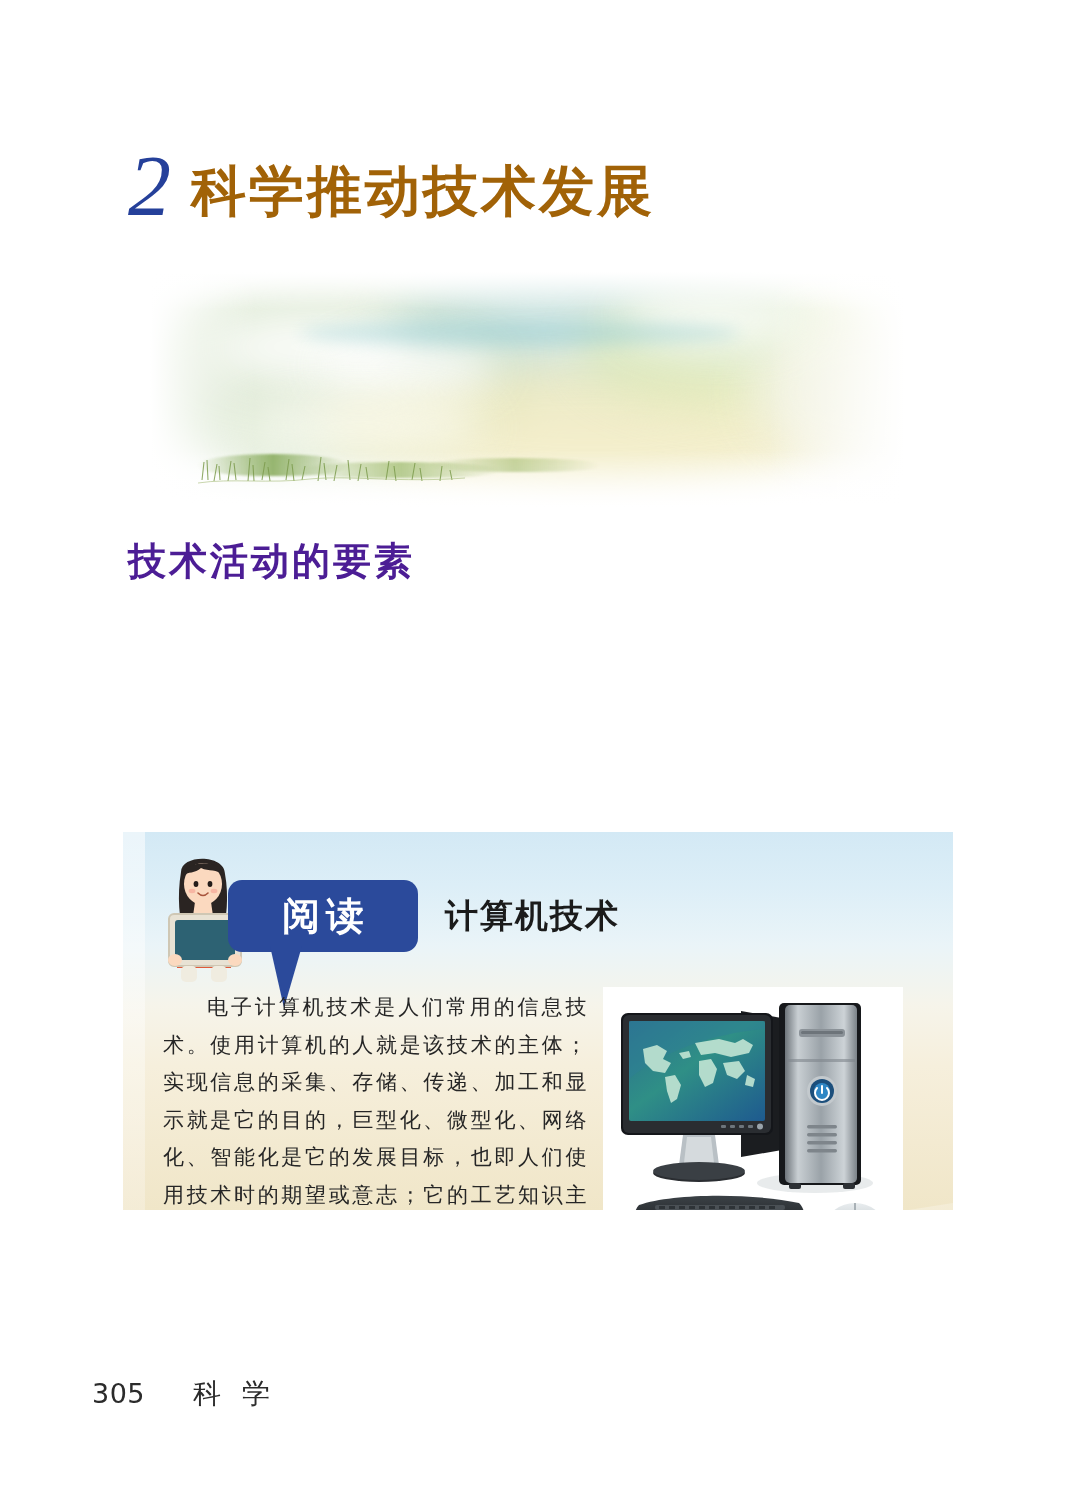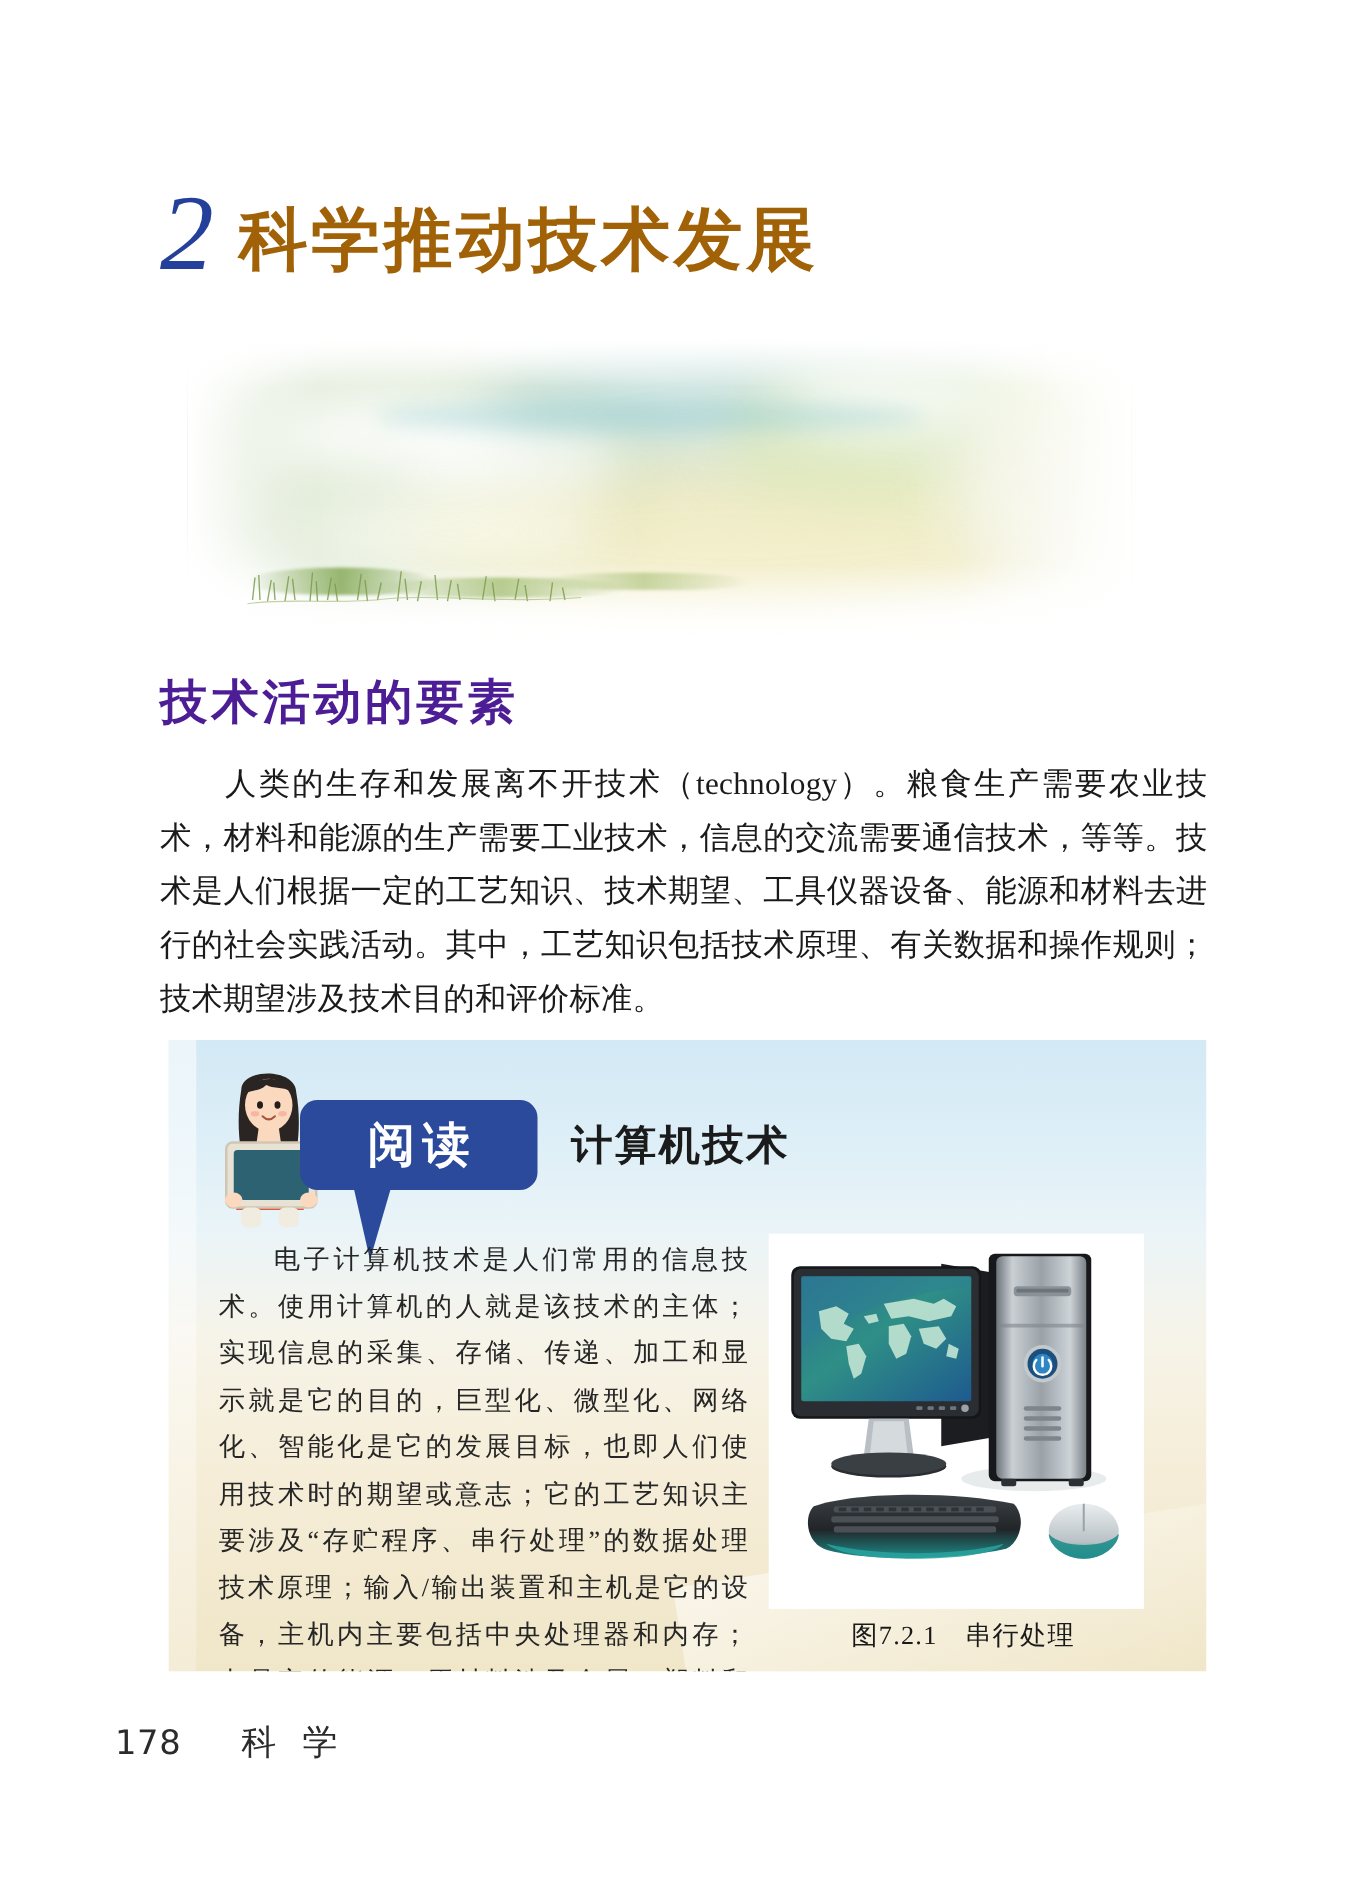--- a/index.html
+++ b/index.html
@@ -91,22 +91,22 @@
     line-height: 43px;
     color: #1a1a1a;
     text-indent: 52px;
     text-align: justify;
     letter-spacing: 0.2px;
   }
 
   
   #reading-box {
     position: absolute;
-    left: 135px; top: 832px;
-    width: 830px; height: 505px;
+    left: 123px; top: 832px;
+    width: 830px; height: 378px;
     background: linear-gradient(180deg,
       #d3e9f5 0%,
       #dceef7 14%,
       #eaf4f8 30%,
       #f6f4ea 46%,
       #f6efdc 62%,
       #f3ead1 82%,
       #f0e6c8 100%);
     overflow: hidden;
   }
@@ -250,21 +250,20 @@
         <path d="M250 41 L252 26 M262 40 L260 30"></path>
       </g>
       <g stroke="#a9bd7e" stroke-width="0.9" fill="none" opacity="0.7">
         <path d="M8 43 C40 38, 80 44, 120 39 C160 35, 210 43, 275 38"></path>
       </g>
     </svg>
   </div>
 
   <div id="section-heading">技术活动的要素</div>
 
-  <div id="body-paragraph">人类的生存和发展离不开技术（technology）。粮食生产需要农业技术，材料和能源的生产需要工业技术，信息的交流需要通信技术，等等。技术是人们根据一定的工艺知识、技术期望、工具仪器设备、能源和材料去进行的社会实践活动。其中，工艺知识包括技术原理、有关数据和操作规则；技术期望涉及技术目的和评价标准。</div>
 
   <div id="reading-box">
     <div id="reading-left-strip"></div>
     <div id="reading-diag"></div>
 
     <svg id="girl" viewBox="0 0 104 140">
 
       <path d="M30 26 C30 8, 74 8, 74 28 C78 50, 76 74, 70 92 L34 92 C28 74, 26 50, 30 26 Z" fill="#2a2422"></path>
 
       <ellipse cx="52" cy="38" rx="19" ry="21" fill="#fbd9bf"></ellipse>
@@ -431,17 +430,17 @@
         <ellipse cx="252" cy="238" rx="28" ry="22" fill="url(#mouseg)"></ellipse>
         <path d="M224 240 C224 250, 238 260, 252 260 C266 260, 280 250, 280 240 C270 252, 234 252, 224 240 Z" fill="#1f8e8b" opacity=".9"></path>
         <path d="M252 216 L252 238" stroke="#9aa3a9" stroke-width="1.6"></path>
       </g>
     </svg>
 
     <div id="figure-caption">图7.2.1　串行处理</div>
   </div>
 
   <div id="footer">
-    <span id="page-number">178</span>
+    <span id="page-number">305</span>
     <span id="footer-subject">科 学</span>
   </div>
 
 </div>
 
 </body></html>

